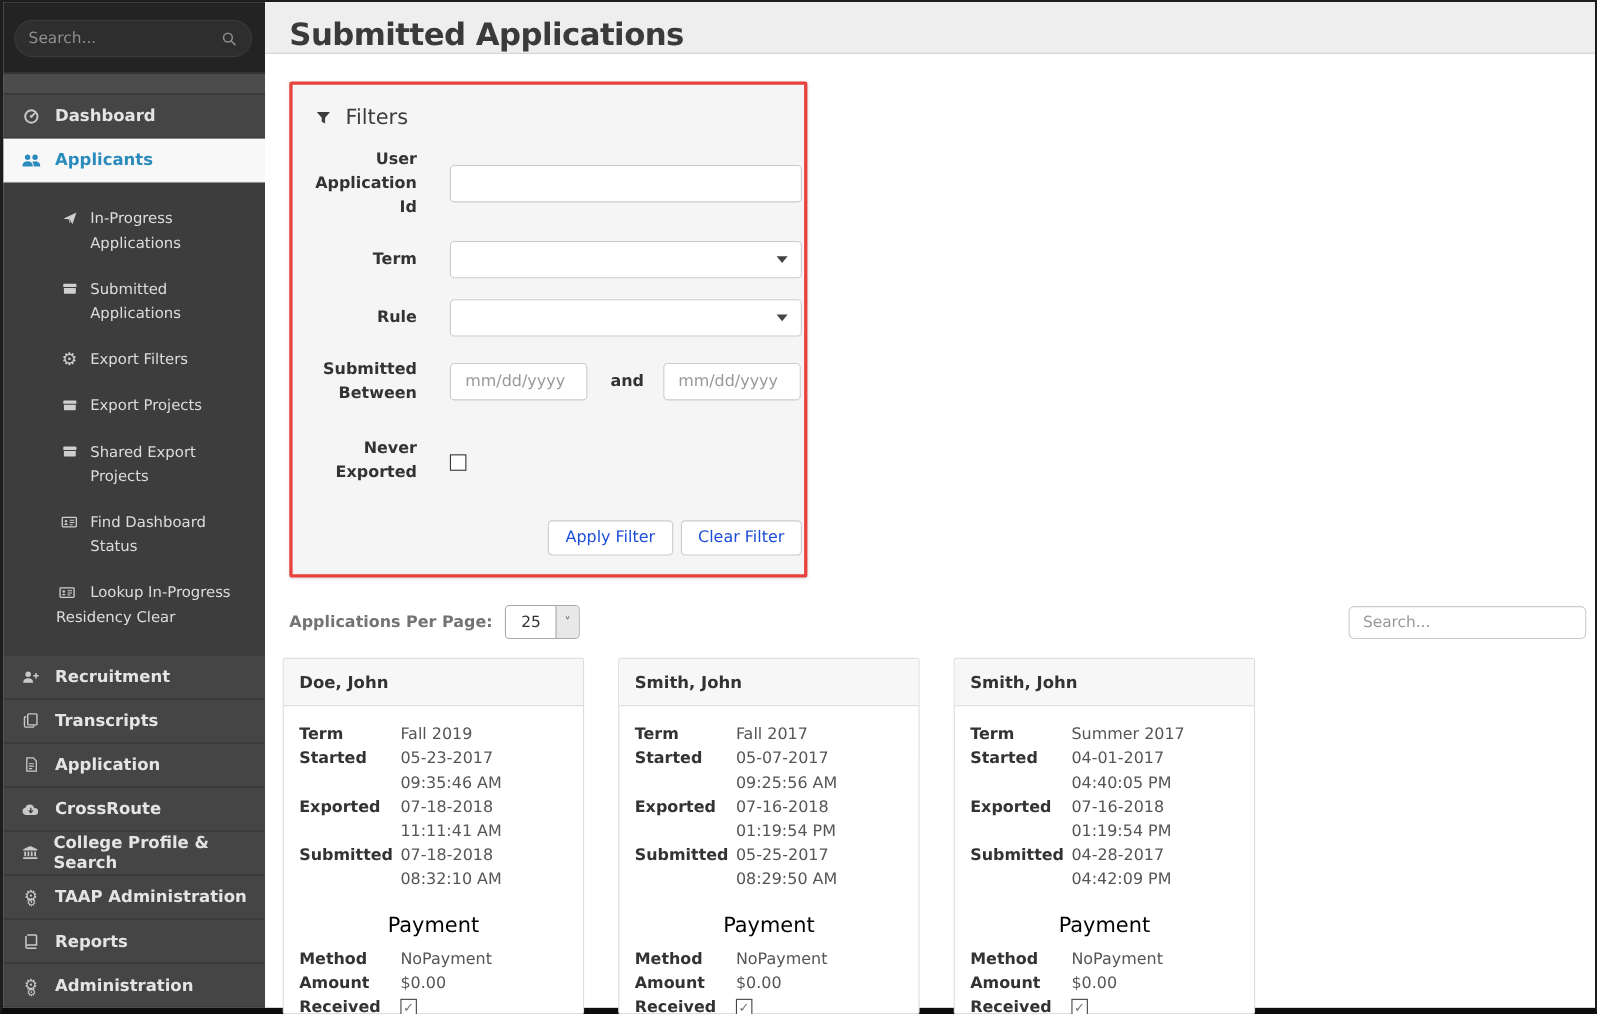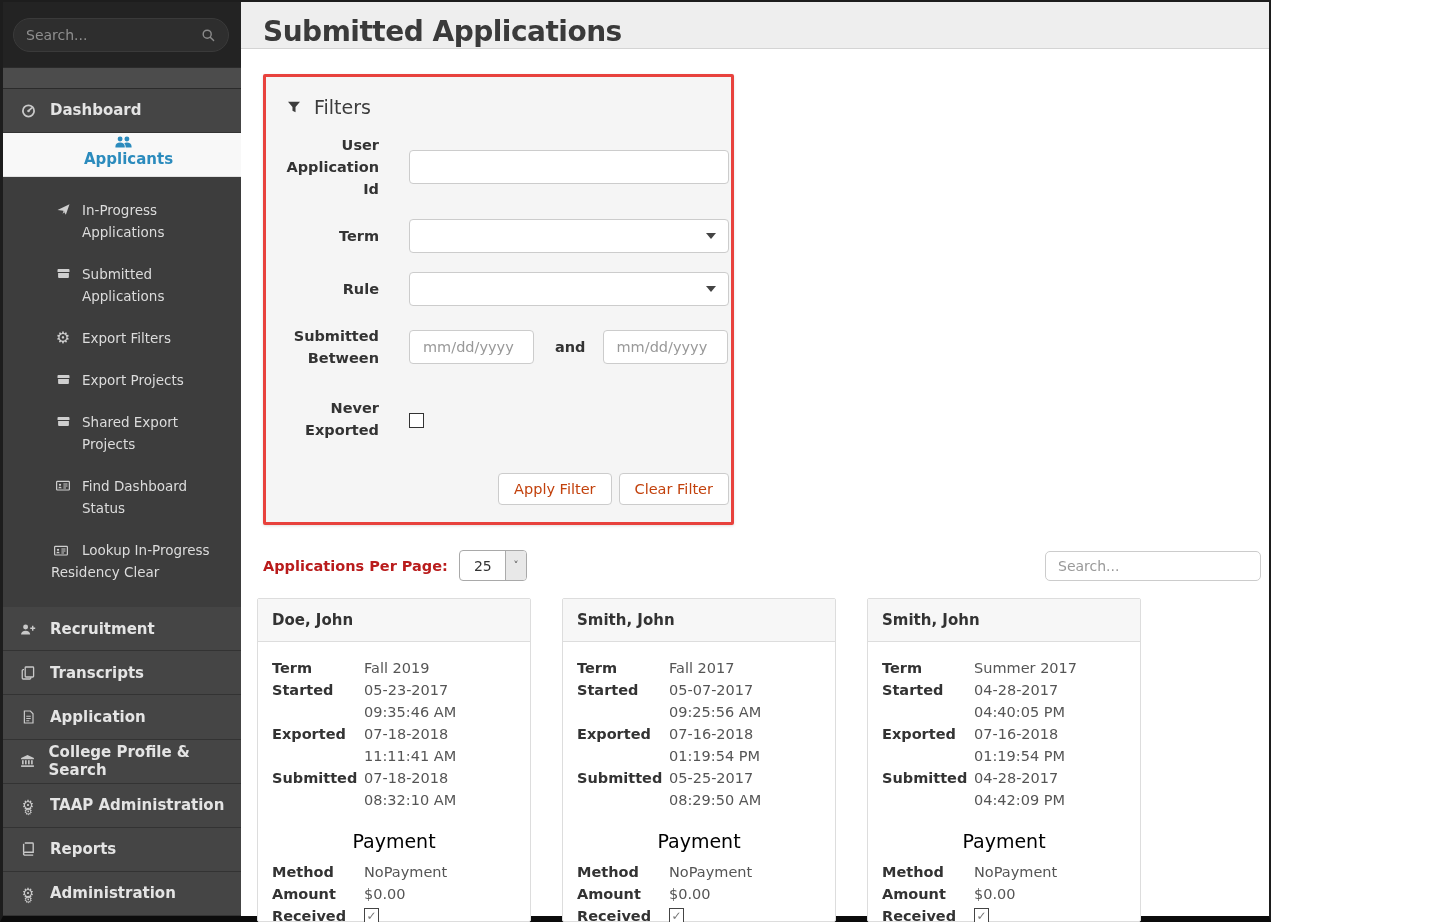--- a/index.html
+++ b/index.html
@@ -2,21 +2,21 @@
 <html><head>
 <meta charset="utf-8">
 <style>
   * { box-sizing: border-box; margin: 0; padding: 0; }
   html,body { width:1452px; height:922px; }
   body {
     font-family: "DejaVu Sans", "Liberation Sans", sans-serif;
     background:#fff; color:#333; overflow:hidden;
   }
   .page {
-    width:1271px; height:922px; position:relative; display:flex;
+    width:1452px; height:922px; position:relative; display:flex;
     border:2px solid #1d1d1d; border-left:3px solid #1d1d1d; border-bottom:6px solid #0c0c0c;
     background:#fff;
   }
 
   
   .sidebar {
     width:238px; flex:0 0 238px; background:#434343; display:flex; flex-direction:column;
     color:#e2e2e2; overflow:hidden;
   }
   .tex { background-image: repeating-linear-gradient(45deg, rgba(255,255,255,.03) 0 1px, rgba(0,0,0,0) 1px 3px); }
@@ -31,21 +31,21 @@
   }
   .side-search input::placeholder { color:#8f8f8f; }
   .side-search .mag { color:#8a8a8a; flex:0 0 auto; }
   .side-strip { height:22px; background:#4c4c4c; border-top:1px solid #2b2b2b; border-bottom:1px solid #2b2b2b; }
 
   .nav-item {
     height:45px; display:flex; align-items:center; padding-left:13px; cursor:pointer;
     background:#454545; border-bottom:1px solid #333; font-size:15px; font-weight:600; color:#e4e4e4;
   }
   .nav-item .nico { width:24px; margin-right:10px; color:#c9c9c9; display:flex; justify-content:center; }
-  .nav-item.active { background:#f8f8f8; color:#2b8bbd; border-bottom:1px solid #e2e2e2;flex-direction:column; }
+  .nav-item.active { background:#f8f8f8; color:#2b8bbd; border-bottom:1px solid #e2e2e2; }
   .nav-item.active .nico { color:#2b8bbd; }
 
   .submenu { background:#3d3d3d; padding:12px 0 14px 0; }
   .sub-item {
     display:flex; align-items:flex-start; padding:10px 10px 10px 50px; font-size:13.5px;
     color:#dcdcdc; cursor:pointer; line-height:22px;
   }
   .sub-item .sico { width:20px; flex:0 0 20px; margin-right:9px; color:#cfcfcf; display:flex; justify-content:center; padding-top:3px; }
   .sub-item.inline-wrap { display:block; padding-left:48px; }
   .sub-item.inline-wrap .sico { display:inline-flex; vertical-align:-3px; margin-right:11px; }
@@ -87,28 +87,28 @@
     width:125px; height:34px; background:#fff; border:1px solid #ccc; border-radius:4px;
     font-size:14.5px; padding:0 13px; color:#333; font-family:inherit;
   }
   .date-input::placeholder { color:#999; }
   .and-lbl { font-weight:700; font-size:14.5px; color:#333; margin:0 17px 0 21px; }
   .checkbox-empty {
     width:15px; height:15px; border:1.5px solid #333; background:#fff; cursor:pointer; margin-top:3px;
   }
   .f-buttons { display:flex; justify-content:flex-end; width:445px; margin-top:32px; margin-bottom:2px; }
   .btn {
-    background:#fff; border:1px solid #ccc; border-radius:4px; font-size:14.5px; color:#c2410c;
+    background:#fff; border:1px solid #ccc; border-radius:4px; font-size:14.5px; color:#1d4ed8;
     padding:7px 15px; cursor:pointer; font-family:inherit;
   }
   .btn + .btn { margin-left:7px; }
 
   
   .toolbar { display:flex; align-items:center; margin-top:25px; padding-right:2px; }
-  .per-page-label { font-weight:700; font-size:14.5px; color:#b91c1c; }
+  .per-page-label { font-weight:700; font-size:14.5px; color:#737373; }
   .per-page-select {
     margin-left:11px; width:68px; height:31px; background:#fff; border:1px solid #a9a9a9;
     border-radius:4px; display:flex; overflow:hidden; cursor:pointer;
   }
   .pp-value { flex:1; display:flex; align-items:center; padding-left:14px; font-size:14px; color:#333; }
   .pp-btn { width:21px; background:#e8e8e8; border-left:1px solid #ababab; display:flex; align-items:center; justify-content:center; color:#555; font-size:11px; }
   .right-search {
     margin-left:auto; width:216px; height:30px; border:1px solid #ccc; border-radius:5px;
     font-size:14px; padding:0 12px; color:#333; font-family:inherit; background:#fff;
   }
@@ -258,20 +258,29 @@
       <span class="nico">
         <svg width="15" height="16" viewBox="0 0 20 20">
             <path d="M4.5 2h8l3.5 3.8V18h-11.5z" fill="none" stroke="currentColor" stroke-width="1.6"></path>
             <path d="M7 9h6M7 12h6M7 15h4" stroke="currentColor" stroke-width="1.3"></path>
           </svg>
       </span>
       <span>Application</span>
     </div>
     <div class="nav-item tex">
       <span class="nico">
+        <svg width="18" height="15" viewBox="0 0 22 18" fill="currentColor">
+            <path d="M5.5 15.5a4 4 0 0 1-.5-7.9A5 5 0 0 1 14.7 8 3.7 3.7 0 0 1 16 15.5z"></path>
+            <path d="M11 7.5v5M8.8 10.5l2.2 2.6 2.2-2.6" fill="none" stroke="#434343" stroke-width="1.5"></path>
+          </svg>
+      </span>
+      <span>CrossRoute</span>
+    </div>
+    <div class="nav-item tex">
+      <span class="nico">
         <svg width="17" height="16" viewBox="0 0 20 20" fill="currentColor">
             <path d="M10 2.5L2 6.2v1.6h16V6.2z"></path>
             <rect x="3.2" y="9" width="2" height="5.2"></rect>
             <rect x="6.9" y="9" width="2" height="5.2"></rect>
             <rect x="10.7" y="9" width="2" height="5.2"></rect>
             <rect x="14.5" y="9" width="2" height="5.2"></rect>
             <rect x="2" y="15.4" width="16" height="2"></rect>
           </svg>
       </span>
       <span>College Profile &amp; Search</span>
@@ -453,21 +462,21 @@
 
         <div class="card">
           <div class="card-header">Smith, John</div>
           <div class="card-body">
             <div class="info-row">
                 <span class="info-label">Term</span>
                 <span class="info-value">Summer 2017</span>
               </div>
             <div class="info-row">
                 <span class="info-label">Started</span>
-                <span class="info-value">04-28-2017 04:40:05 PM</span>
+                <span class="info-value">04-01-2017 04:40:05 PM</span>
               </div>
             <div class="info-row">
                 <span class="info-label">Exported</span>
                 <span class="info-value">07-16-2018 01:19:54 PM</span>
               </div>
             <div class="info-row">
                 <span class="info-label">Submitted</span>
                 <span class="info-value">04-28-2017 04:42:09 PM</span>
               </div>
             <div class="payment-title">Payment</div>

